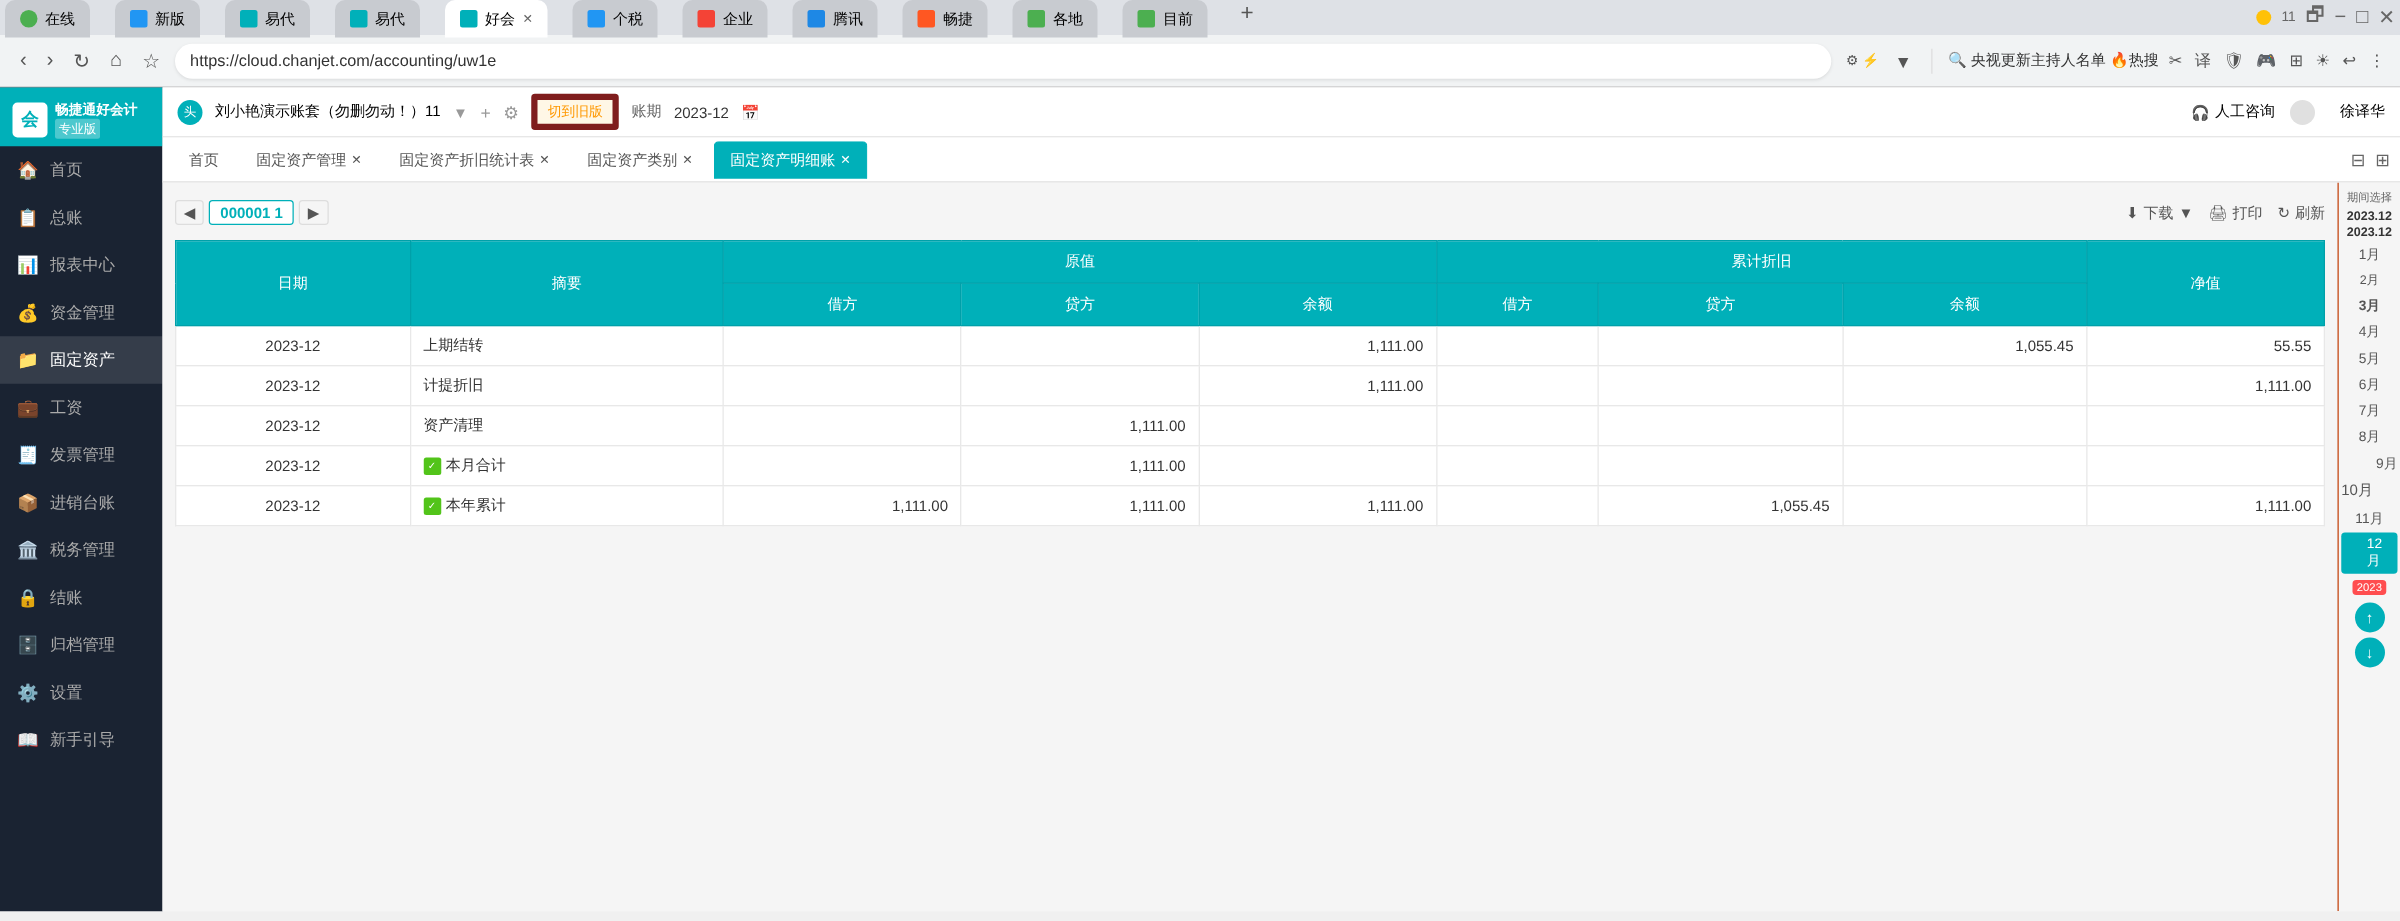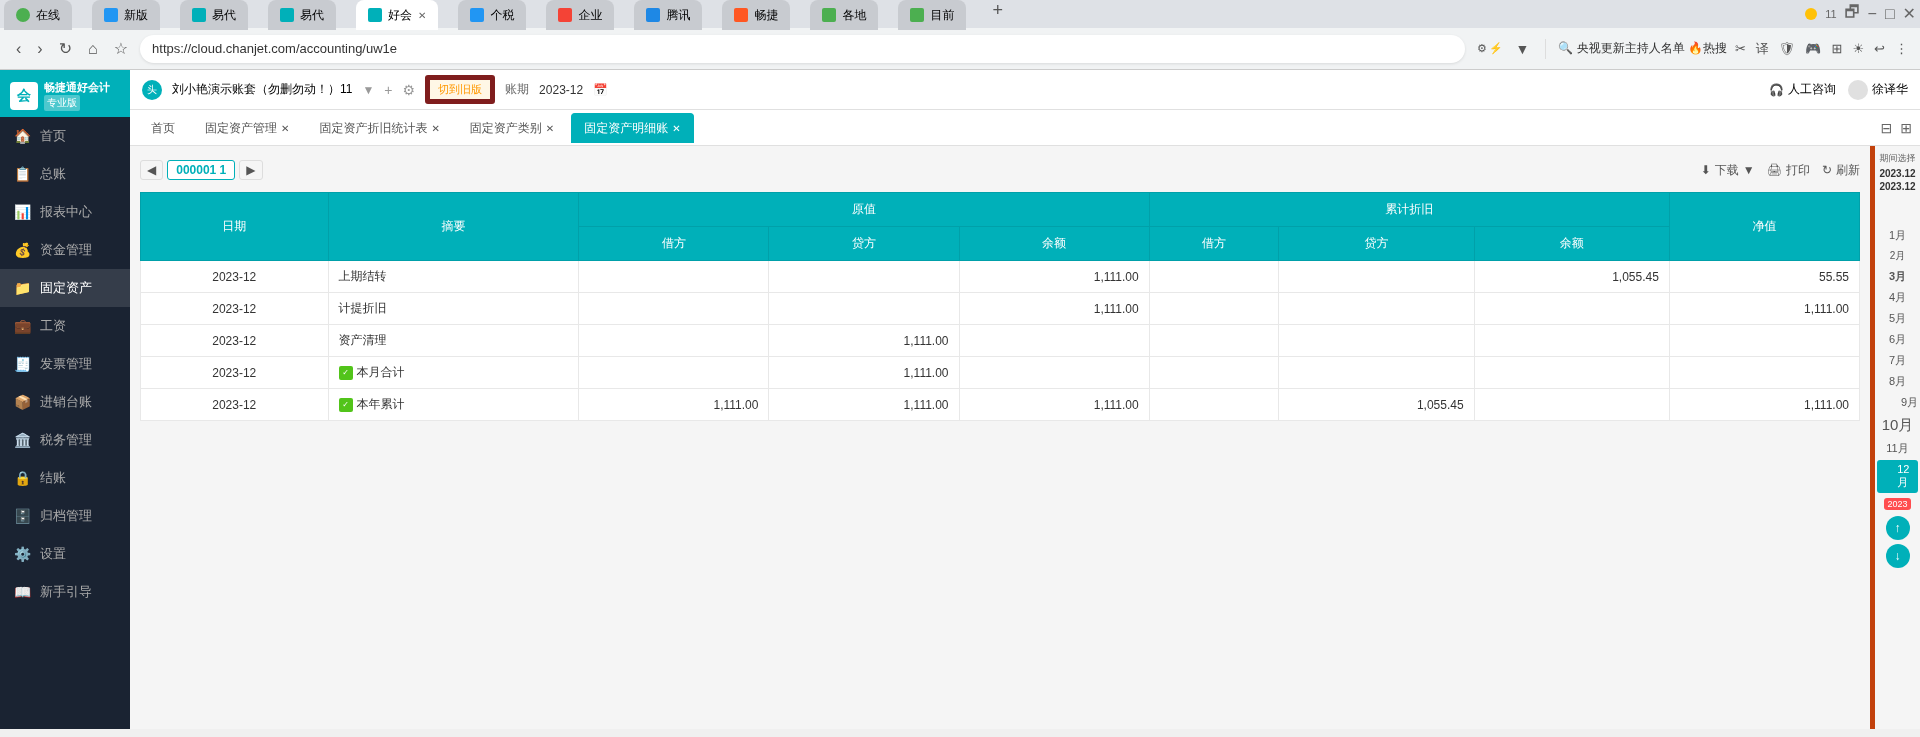--- a/index.html
+++ b/index.html
@@ -226,21 +226,21 @@
       <span style="color:#999;font-size:14px;cursor:pointer;">⚙</span>
       <button style="border:5px solid #7f1d1d;color:#ff9800;background:#fff7e6;border-radius:3px;padding:2px 8px;font-size:11px;cursor:pointer;">切到旧版</button>
       <span style="color:#666;font-size:12px;">账期</span>
       <span style="font-size:12px;color:#333;">2023-12</span>
       <span style="font-size:12px;color:#00b0b9;cursor:pointer;">📅</span>
       <div style="margin-left:auto;display:flex;align-items:center;gap:12px;">
         <div style="display:flex;align-items:center;gap:4px;cursor:pointer;">
           <span>🎧</span>
           <span>人工咨询</span>
         </div>
-        <div style="display:flex;align-items:center;gap:4px;cursor:pointer;">
+        <div style="display:flex;align-items:center;gap:20px;cursor:pointer;">
           <span style="width:20px;height:20px;background:#e0e0e0;border-radius:50%;display:inline-block;"></span>
           <span>徐译华</span>
         </div>
       </div>
     </div>
 
     <div class="page-tabs">
       <div class="page-tab">
         <span>首页</span>
       </div>
@@ -378,34 +378,34 @@
               <td>1,111.00</td>
               <td></td>
               <td>1,055.45</td>
               <td></td>
               <td>1,111.00</td>
             </tr>
           </tbody>
         </table>
       </div>
 
-      <div style="width:50px;background:#f5f5f5;border-left:5px solid #c2410c;display:flex;flex-direction:column;align-items:center;padding:4px 0;overflow:hidden;">
+      <div style="width:50px;background:#f5f5f5;border-left:1px solid #c2410c;display:flex;flex-direction:column;align-items:center;padding:4px 0;overflow:hidden;">
         <div style="font-size:9px;color:#666;text-align:center;padding:2px;writing-mode:horizontal-tb;line-height:1.4;">期间选择</div>
         <div style="font-size:10px;color:#333;text-align:center;padding:1px;font-weight:bold;">2023.12</div>
         <div style="font-size:10px;color:#333;text-align:center;padding:1px;font-weight:bold;">2023.12</div>
-        <div style="font-size:11px;text-align:center;padding:3px 2px;cursor:pointer;color:#555;width:100%;margin-top:32px;">1月</div>
+        <div style="font-size:11px;text-align:center;padding:3px 2px;cursor:pointer;color:#555;width:100%;">1月</div>
         <div style="font-size:10px;text-align:center;padding:3px 2px;cursor:pointer;color:#555;width:100%;">2月</div>
         <div style="font-size:11px;text-align:center;padding:3px 2px;cursor:pointer;color:#555;width:100%;font-weight:bold;">3月</div>
         <div style="font-size:11px;text-align:center;padding:3px 2px;cursor:pointer;color:#555;width:100%;">4月</div>
         <div style="font-size:11px;text-align:center;padding:3px 2px;cursor:pointer;color:#555;width:100%;">5月</div>
         <div style="font-size:11px;text-align:center;padding:3px 2px;cursor:pointer;color:#555;width:100%;">6月</div>
         <div style="font-size:11px;text-align:center;padding:3px 2px;cursor:pointer;color:#555;width:100%;">7月</div>
         <div style="font-size:11px;text-align:center;padding:3px 2px;cursor:pointer;color:#555;width:100%;">8月</div>
         <div style="font-size:11px;text-align:right;padding:3px 2px;cursor:pointer;color:#555;width:100%;">9月</div>
-        <div style="font-size:15px;text-align:center;padding:3px 2px;cursor:pointer;color:#555;width:100%;">10月</div>
+        <div style="font-size:12px;text-align:left;padding:3px 2px;cursor:pointer;color:#555;width:100%;">10月</div>
         <div style="font-size:11px;text-align:center;padding:3px 2px;cursor:pointer;color:#555;width:100%;">11月</div>
         <div style="font-size:11px;text-align:center;padding:3px 20px;cursor:pointer;background:#00b0b9;color:#fff;border-radius:3px;width:90%;margin:1px auto;">12月</div>
 
         <div style="position:relative;margin-top:4px;">
           <div style="background:#ff4d4f;color:#fff;border-radius:3px;font-size:9px;padding:1px 3px;text-align:center;">2023</div>
         </div>
         <div style="margin-top:6px;">
           <div style="width:24px;height:24px;background:#00b0b9;border-radius:50%;display:flex;align-items:center;justify-content:center;color:#fff;font-size:12px;cursor:pointer;">↑</div>
         </div>
         <div style="margin-top:4px;">

